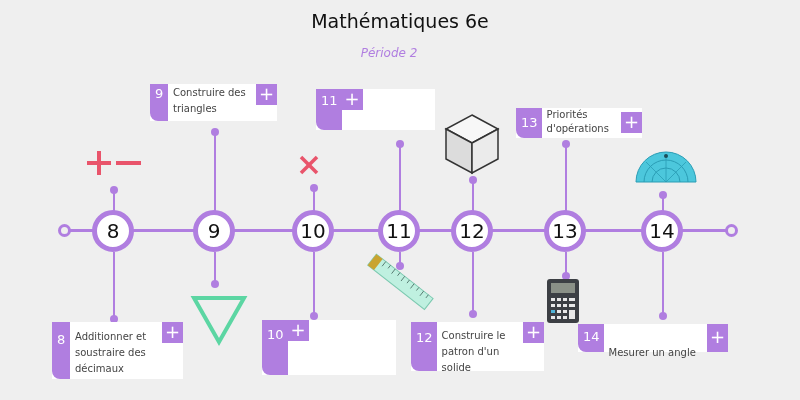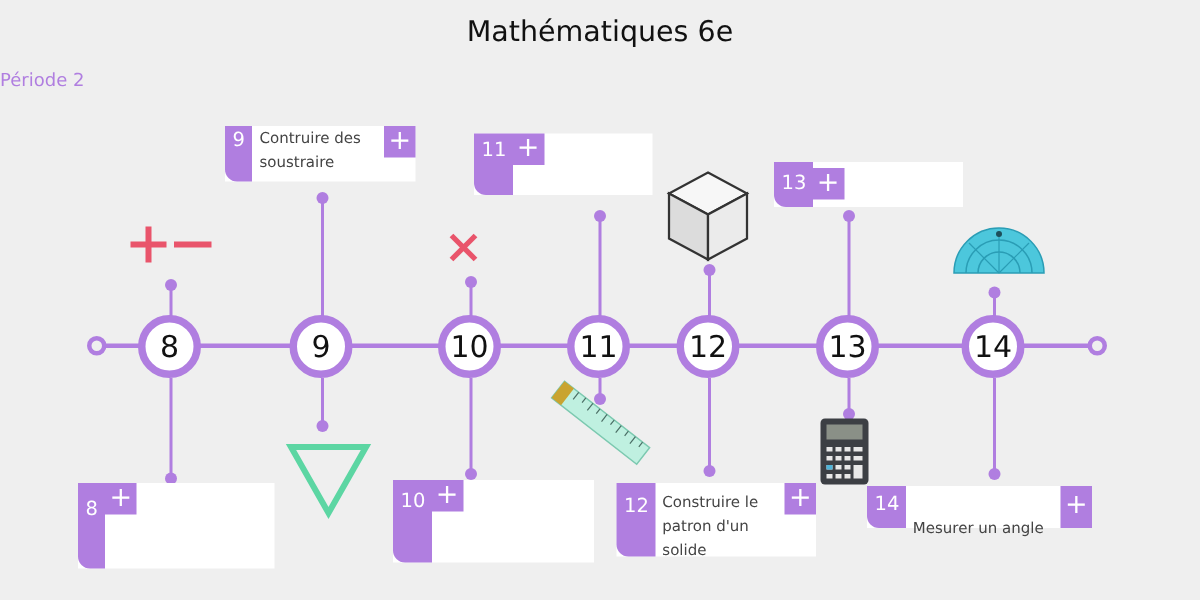--- a/index.html
+++ b/index.html
@@ -1,18 +1,18 @@
 <!DOCTYPE html>
 <html><head>
 <meta charset="utf-8">
 <style>
   * { box-sizing: border-box; margin: 0; padding: 0; }
   body { width: 800px; height: 400px; background: #efefef; position: relative; overflow: hidden; font-family: "DejaVu Sans", sans-serif; }
   .title { position: absolute; left: 0; width: 800px; top: 10px; text-align: center; font-size: 19px; color: #111; }
-  .subtitle { position: absolute; left: 0; width: 778px; top: 46px; font-size: 12px; color: #b07ee0; }
+  .subtitle { position: absolute; left: 0; width: 778px; top: 46px; text-align: center; font-size: 12px; color: #b07ee0; font-style: italic; }
   .line { position: absolute; left: 66px; width: 666px; top: 229px; height: 3px; background: #b07ee0; }
   .endcap { position: absolute; width: 13px; height: 13px; border: 3px solid #b07ee0; border-radius: 50%; background: #efefef; top: 224px; }
   .node { position: absolute; width: 42px; height: 42px; border: 5px solid #b07ee0; border-radius: 50%; background: #fff; top: 210px; display: flex; align-items: center; justify-content: center; font-size: 20px; color: #111; }
   .stem { position: absolute; width: 2px; background: #b07ee0; }
   .dot { position: absolute; width: 8px; height: 8px; border-radius: 50%; background: #b07ee0; }
   .card { position: absolute; background: #fff; display: flex; }
   .card .num { background: #b07ee0; color: #fff; font-size: 13px; padding: 6px 4px 0 5px; border-radius: 0 0 0 8px; min-width: 18px; }
   .card .txt { font-size: 10px; color: #444; line-height: 16px; padding: 3px 4px 3px 5px; flex: 1; }
   .card .plus { width: 21px; height: 21px; background: #b07ee0; color: #fff; font-size: 18px; line-height: 19px; text-align: center; align-self: flex-start; }
   .icon { position: absolute; }
@@ -79,26 +79,27 @@
   </div>
 <div class="node" style="left:544px">
     <span>13</span>
   </div>
 <div class="node" style="left:641px">
     <span>14</span>
   </div>
 
 <div class="card" style="left:52px;top:322px;width:131px;height:57px">
   <span class="num" style="padding-top:10px">8</span>
+  <span class="txt" style="padding-top:7px">Additionner et soustraire des décimaux</span>
   <span class="plus">+</span>
 </div>
 
 <div class="card" style="left:150px;top:84px;width:127px;height:37px">
   <span class="num" style="padding-top:2px">9</span>
-  <span class="txt" style="padding-top:1px">Contruire des soustraire</span>
+  <span class="txt" style="padding-top:1px">Construire des triangles</span>
   <span class="plus">+</span>
 </div>
 
 <div class="card" style="left:262px;top:320px;width:134px;height:55px">
   <span class="num" style="padding-top:7px">10</span>
   <span class="plus">+</span>
 </div>
 
 <div class="card" style="left:316px;top:89px;width:119px;height:41px">
   <span class="num" style="padding-top:4px">11</span>
@@ -106,20 +107,21 @@
 </div>
 
 <div class="card" style="left:411px;top:322px;width:133px;height:49px">
   <span class="num" style="padding-top:8px">12</span>
   <span class="txt" style="padding-top:6px;line-height:16px">Construire le patron d'un solide</span>
   <span class="plus">+</span>
 </div>
 
 <div class="card" style="left:516px;top:108px;width:126px;height:30px">
   <span class="num" style="padding-top:7px">13</span>
+  <span class="txt" style="padding-top:0;line-height:14px">Priorités d'opérations</span>
   <span class="plus" style="margin-top:4px">+</span>
 </div>
 
 <div class="card" style="left:578px;top:324px;width:150px;height:28px">
   <span class="num" style="padding-top:5px">14</span>
   <span class="txt" style="padding-top:21px">Mesurer un angle</span>
   <span class="plus" style="height:28px;line-height:26px">+</span>
 </div>
 
 <svg class="icon" style="left:84px;top:150px" width="60" height="28">

